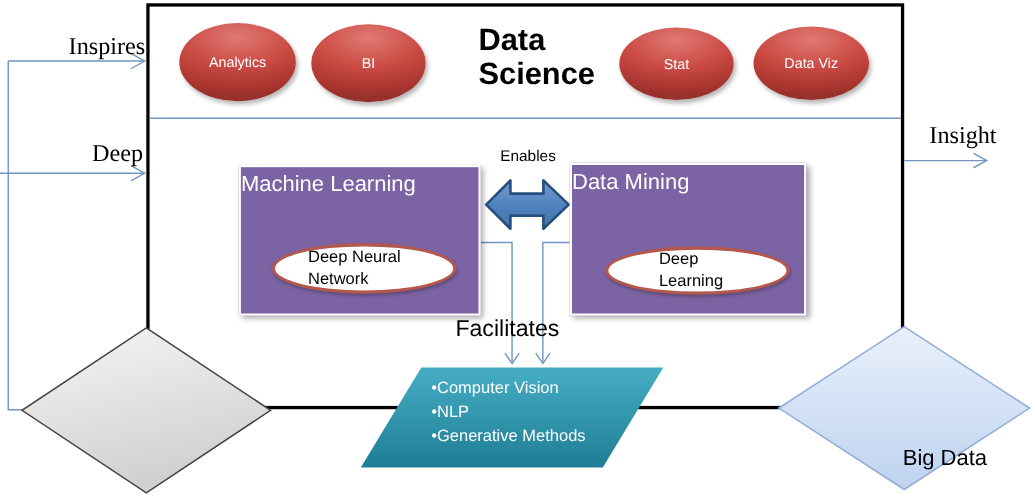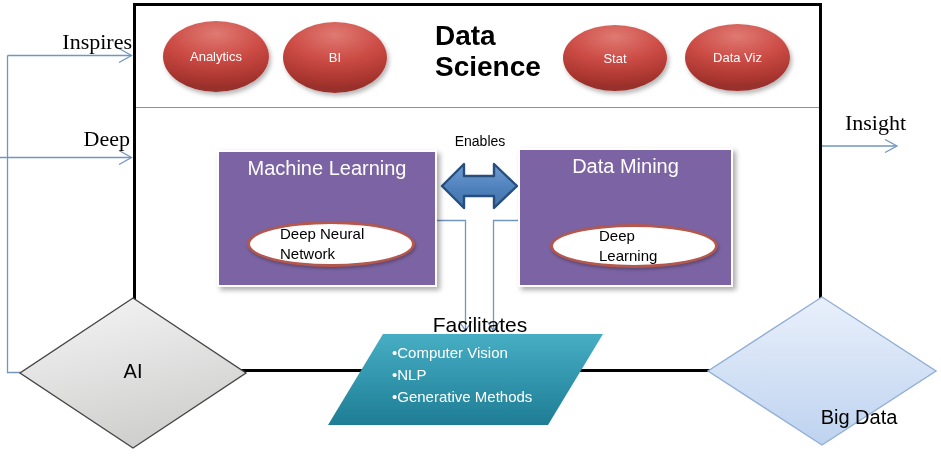--- a/index.html
+++ b/index.html
@@ -17,30 +17,30 @@
     position:absolute;border-radius:50%;
     background:radial-gradient(ellipse 95% 75% at 50% 18%, #df7a72 0%, #cc4b45 48%, #a9352f 88%, #98302b 100%);
     box-shadow:2px 3px 4px rgba(95,95,95,.45);
     display:flex;align-items:center;justify-content:center;
     color:#fff;font-size:13px;
   }
   .pbox{
     position:absolute;box-sizing:border-box;background:#7c63a3;
     border:2px solid #fff;box-shadow:3px 3px 5px rgba(0,0,0,.33);
   }
-  .ptitle{color:#fff;font-size:20px;text-align:center;margin-top:5px;}
+  .ptitle{color:#fff;font-size:20px;margin-top:5px;}
   .wellipse{
     position:absolute;box-sizing:border-box;background:#fff;
     border:3px solid #b4574d;border-radius:50%;
     box-shadow:1px 2px 3px rgba(0,0,0,.25);
     display:flex;align-items:center;justify-content:center;
     font-size:15px;line-height:20px;
   }
   .enables{position:absolute;font-size:14px;text-align:center;}
-  .facilitates{position:absolute;font-size:21px;text-align:center;margin-top:26px;}
+  .facilitates{position:absolute;font-size:21px;text-align:left;}
   .pllist{position:absolute;color:#fff;font-size:15px;line-height:22px;}
   .dlabel{position:absolute;font-size:20px;text-align:center;}
 </style>
 </head>
 <body>
 
 <div class="stage">
 
   <svg class="layer" viewBox="0 0 941 457">
     <defs>
@@ -127,16 +127,15 @@
 
   <div class="enables" style="left:440px;top:133px;width:80px;">Enables</div>
   <div class="facilitates" style="left:414px;top:287px;width:132px;">Facilitates</div>
 
   <div class="pllist" style="left:392px;top:342px;width:180px;">
     <div>•Computer Vision</div>
     <div>•NLP</div>
     <div>•Generative Methods</div>
   </div>
 
-  <div class="dlabel" style="left:93px;top:360px;width:80px;">AI</div>
   <div class="dlabel" style="left:795px;top:358px;width:128px;margin-top:48px;">Big Data</div>
 
 </div>
 
 </body></html>

